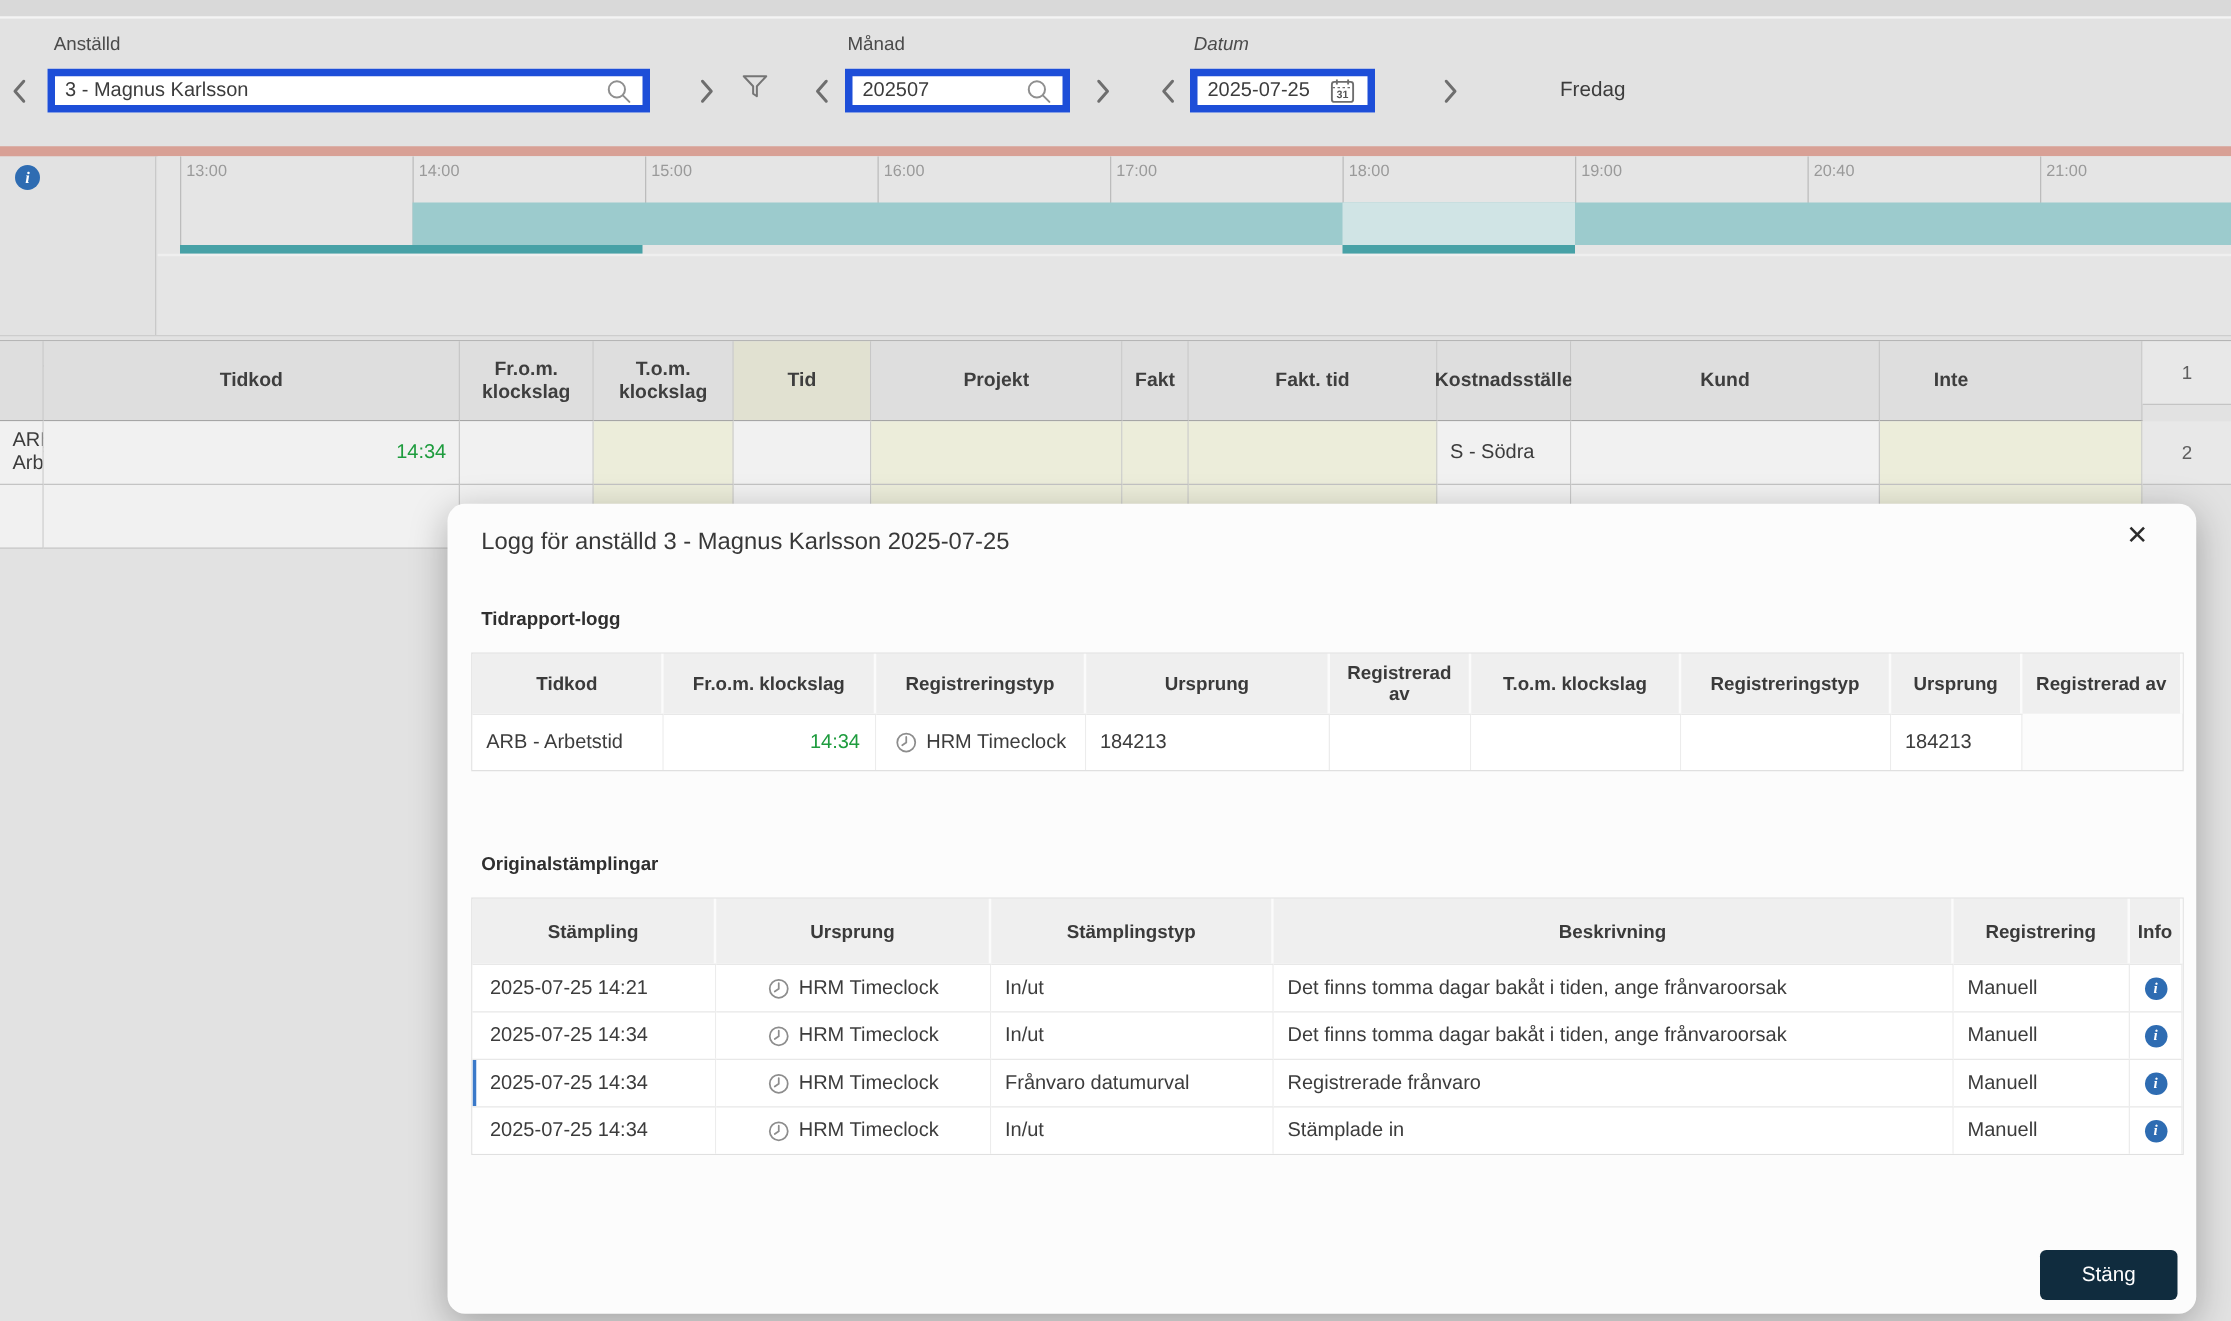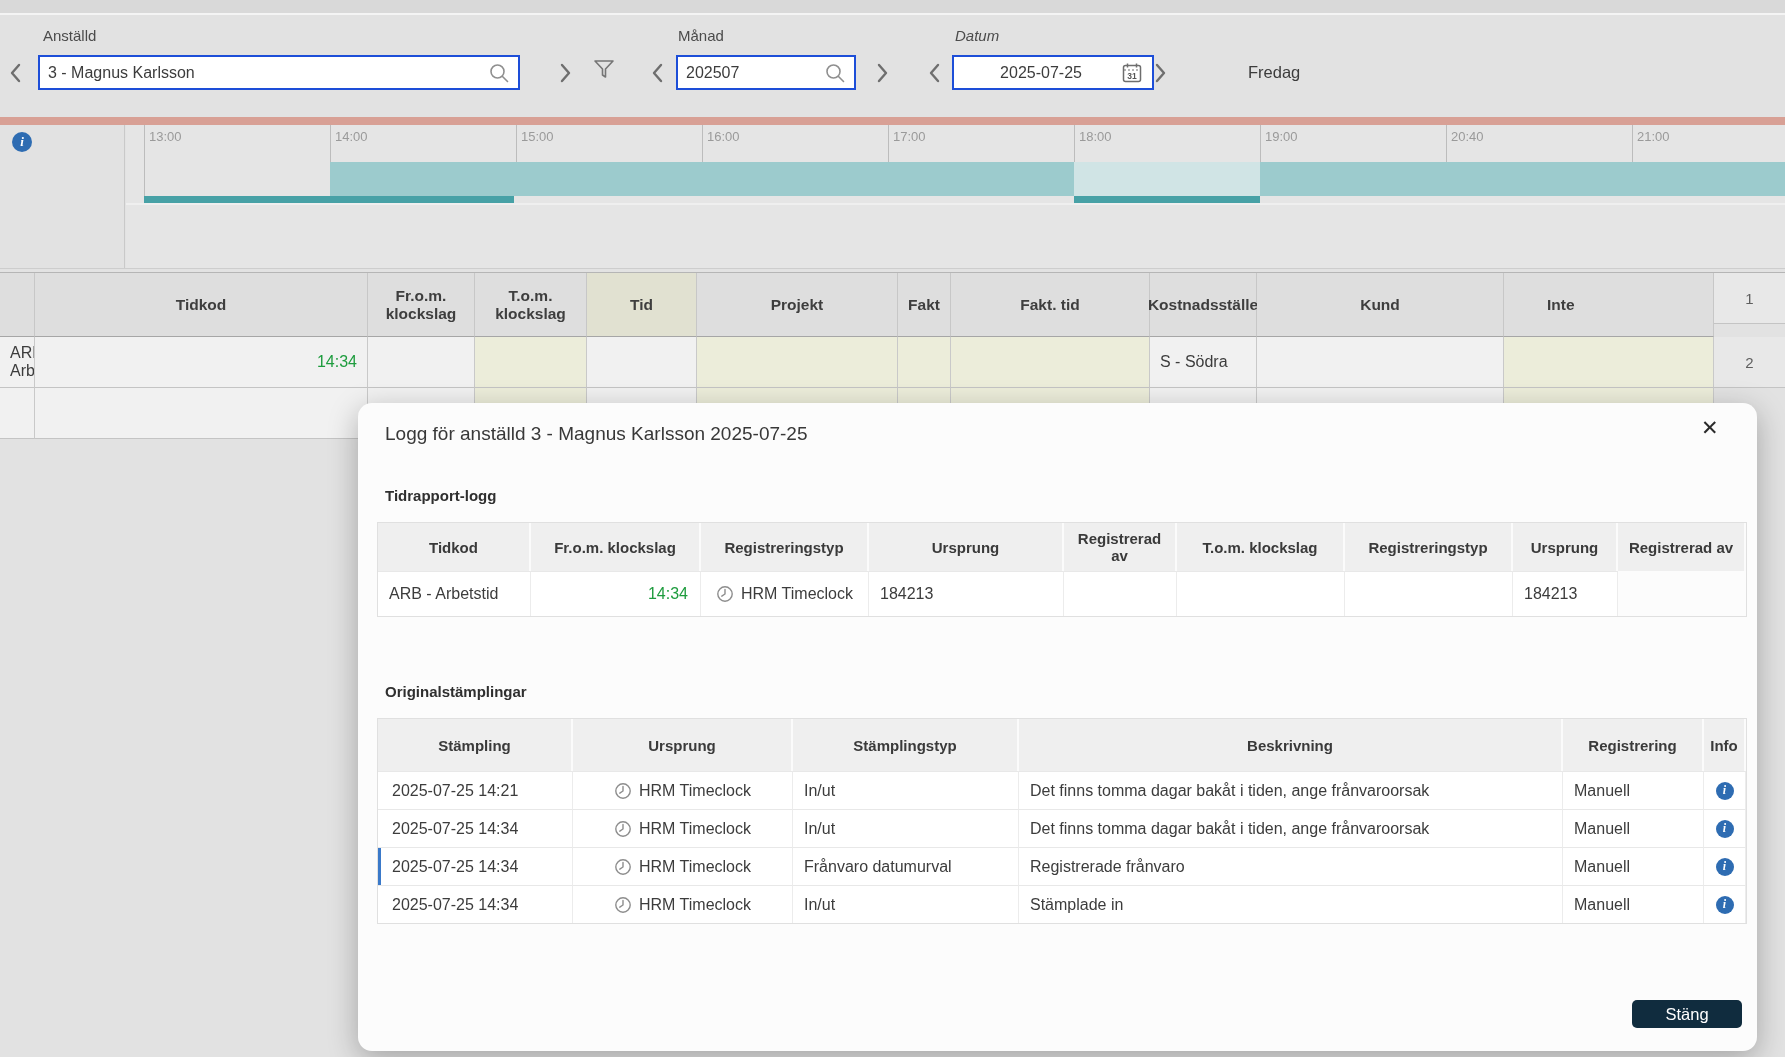--- a/index.html
+++ b/index.html
@@ -6,21 +6,21 @@
   body{
     width:1785px;height:1057px;position:relative;overflow:hidden;
     background:#e2e2e2;
     font-family:"Liberation Sans","DejaVu Sans",sans-serif;
     color:#3f3f3f;font-size:16px;
   }
   
   .top-strip{position:absolute;top:0;left:0;right:0;height:13px;background:#d9d9d9;border-bottom:2px solid #f4f4f4;}
   .fld-label{position:absolute;font-size:15px;color:#4b4b4b;}
   .field-box{
-    position:absolute;height:35px;background:#fff;border:2px solid #1d4ed8;
+    position:absolute;height:35px;background:#fff;border:6px solid #1d4ed8;
     display:flex;align-items:center;padding:0 8px;box-sizing:border-box;
   }
   .field-value{flex:1;font-size:16px;color:#3c3c3c;white-space:nowrap;overflow:hidden;}
   .chev{position:absolute;width:20px;height:26px;cursor:pointer;}
   .weekday{position:absolute;font-size:16.5px;color:#3c3c3c;}
   .icon-btn{cursor:pointer;}
   
   .salmon-bar{position:absolute;top:117px;left:0;width:1786px;height:8px;background:#d8a095;}
   .timeline{position:absolute;top:125px;left:0;width:1786px;height:143px;border-bottom:1px solid #cdcdcd;}
   .tl-labels{position:absolute;top:0;left:0;width:125px;height:143px;border-right:1px solid #c9c9c9;box-sizing:border-box;}
@@ -81,21 +81,21 @@
     display:flex;align-items:center;font-size:16px;color:#3c3c3c;box-sizing:border-box;position:relative;overflow:hidden;
   }
   .t1 .mc{height:45px;}
   .t2 .mc{height:38px;}
   .mc.lpad{padding-left:11px;}
   .mc.center{justify-content:center;}
   .mc.green{justify-content:flex-end;padding-right:12px;color:#1e9c3e;}
   .mc .ico{margin-right:7px;display:flex;}
   .sel-bar{position:absolute;left:0;top:0;bottom:0;width:3px;background:#3a79c9;}
   .close-btn{
-    position:absolute;left:1274px;top:597px;width:110px;height:28px;
+    position:absolute;left:1274px;top:597px;width:110px;height:40px;
     background:#102c3e;color:#fff;border:none;border-radius:5px;font-size:16.5px;
     font-family:"Liberation Sans",sans-serif;cursor:pointer;
   }
 </style>
 </head>
 <body>
 
 <div class="top-strip"></div>
 
 <div class="fld-label" style="left:43px;top:27px;">Anställd</div>
@@ -138,21 +138,21 @@
       <polyline points="7,5 14,13 7,21" fill="none" stroke="#6e6e6e" stroke-width="2.4" stroke-linecap="round" stroke-linejoin="round"></polyline>
     </svg>
 </div>
 
 <div class="fld-label" style="left:955px;top:27px;font-style:italic;">Datum</div>
 <div class="chev" style="left:925px;top:60px;">
   <svg width="20" height="26" viewBox="0 0 20 26">
       <polyline points="13,5 6,13 13,21" fill="none" stroke="#6e6e6e" stroke-width="2.4" stroke-linecap="round" stroke-linejoin="round"></polyline>
     </svg>
 </div>
-<div class="field-box" style="left:952px;top:55px;width:202px;text-align:center;">
+<div class="field-box" style="left:952px;top:55px;width:148px;">
   <span class="field-value">2025-07-25</span>
   <svg class="icon-btn" width="24" height="24" viewBox="0 0 24 24">
     <rect x="3.5" y="4.5" width="17" height="16" rx="2" fill="none" stroke="#6e6e6e" stroke-width="1.5"></rect>
     <line x1="7.5" y1="2.5" x2="7.5" y2="6.5" stroke="#6e6e6e" stroke-width="1.5"></line>
     <line x1="16.5" y1="2.5" x2="16.5" y2="6.5" stroke="#6e6e6e" stroke-width="1.5"></line>
     <line x1="4" y1="9" x2="20" y2="9" stroke="#6e6e6e" stroke-width="1" stroke-dasharray="2,2"></line>
     <text x="12" y="17.5" font-size="8.5" text-anchor="middle" fill="#555" font-weight="bold">31</text>
   </svg>
 </div>
 <div class="chev" style="left:1150px;top:60px;">

